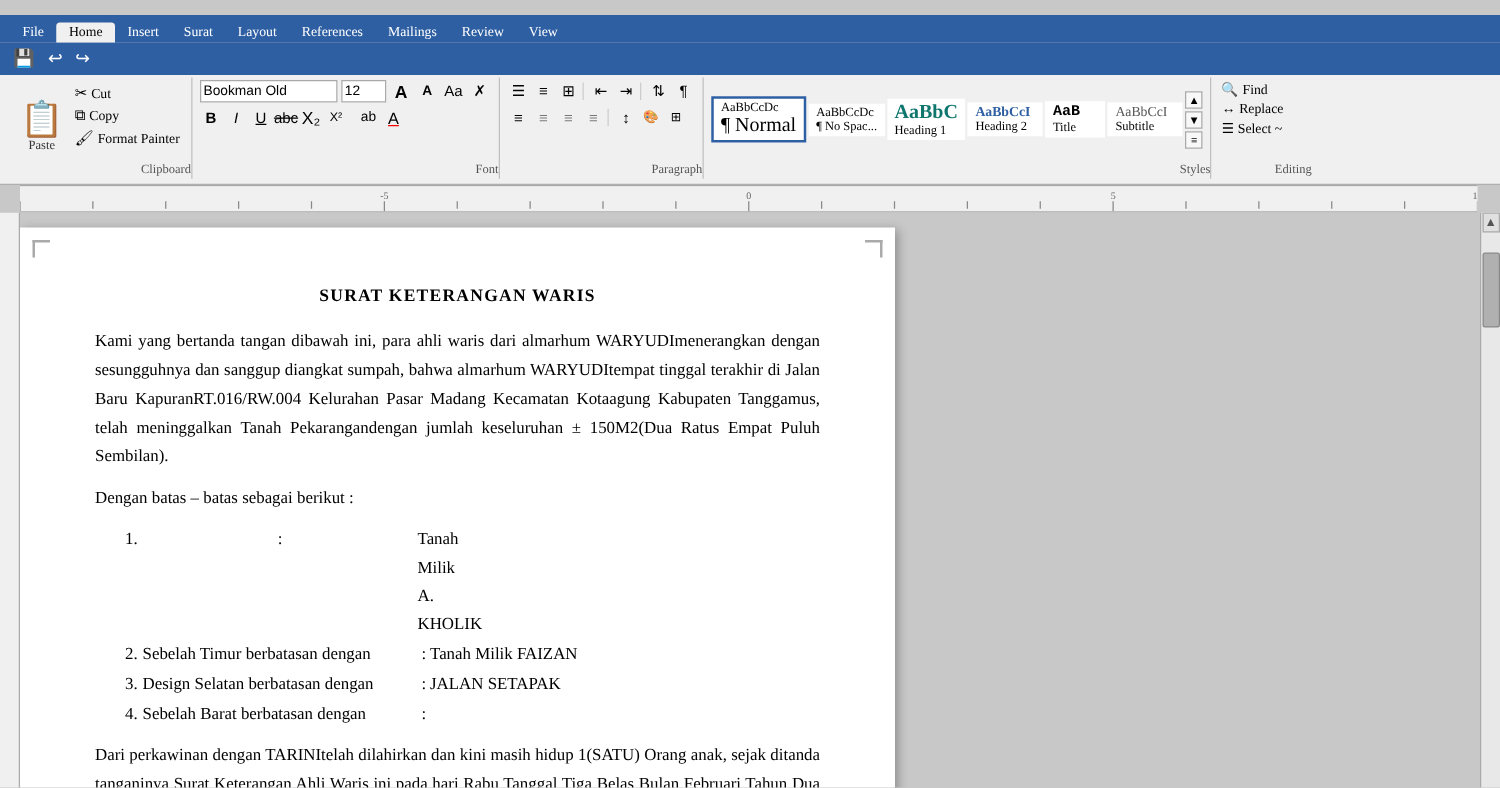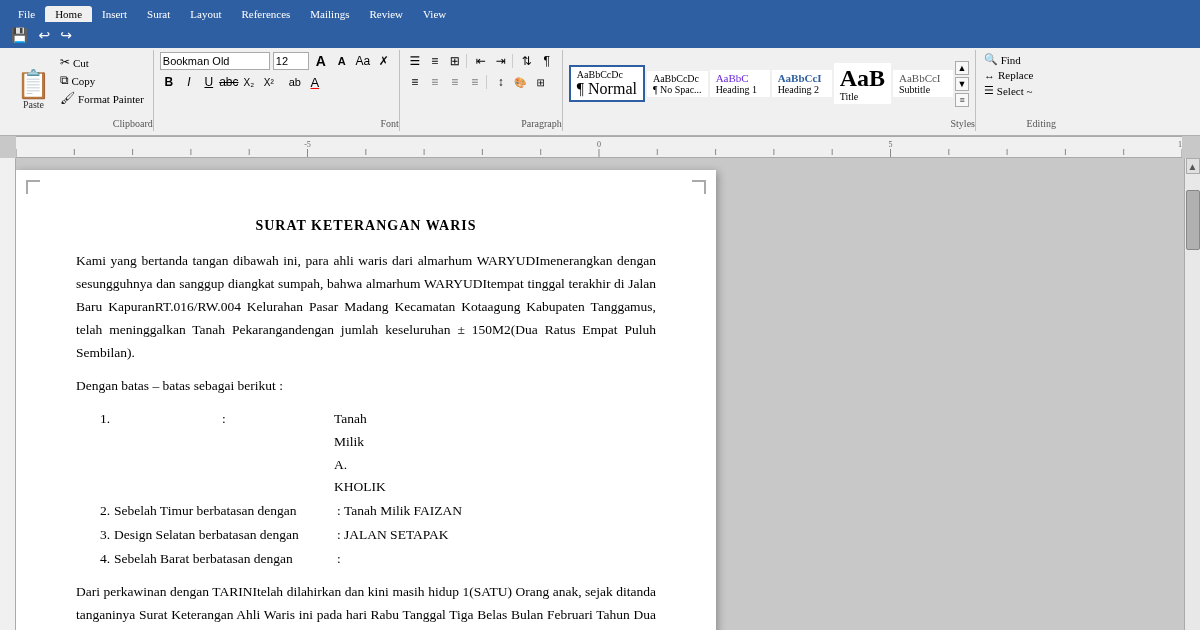--- a/index.html
+++ b/index.html
@@ -9,20 +9,21 @@
       width: 1200px;
       height: 630px;
       overflow: hidden;
       font-size: 13px;
     }
 
     
     .ribbon {
       background: #0f766e;
       width: 100%;
+      margin-top: 12px;
     }
     .ribbon-tabs {
       display: flex;
       background: #2e5fa3;
       padding: 0 8px;
       height: 22px;
       align-items: flex-end;
     }
     .ribbon-tab {
       color: #fff;
@@ -403,21 +404,21 @@
         <button class="icon-btn" style="font-size:14px; font-weight:bold;">A</button>
         <button class="icon-btn" style="font-size:11px; font-weight:bold;">A</button>
         <button class="icon-btn">Aa</button>
         <button class="icon-btn">✗</button>
       </div>
       <div class="font-group-bottom">
         <button class="icon-btn bold-btn">B</button>
         <button class="icon-btn italic-btn">I</button>
         <button class="icon-btn underline-btn">U</button>
         <button class="icon-btn" style="text-decoration:line-through;">abc</button>
-        <button class="icon-btn" style="font-size:10px;">X₂</button>
+        <button class="icon-btn" style="font-size:14px;">X₂</button>
         <button class="icon-btn" style="font-size:10px;">X²</button>
         <span style="width:4px;"></span>
         <button class="icon-btn" style="font-size:11px;">ab</button>
         <button class="icon-btn" style="font-size:13px; text-decoration:underline; text-decoration-color:red;">A</button>
       </div>
     </div>
     <div class="ribbon-group-label">Font</div>
   </div>
 
   <div class="ribbon-group" style="min-width:140px; align-items:flex-start;">
@@ -451,29 +452,29 @@
     <div class="styles-box">
       <div style="border:2px solid #2e5fa3; padding:2px 6px; font-size:11px; background:white; min-width:60px; cursor:pointer;">
         <div style="font-size:10px; font-weight:normal; color:#000;">AaBbCcDc</div>
         <div style="font-size:16px;">¶ Normal</div>
       </div>
       <div style="padding:2px 6px; font-size:11px; background:white; min-width:60px; cursor:pointer;">
         <div style="font-size:10px;">AaBbCcDc</div>
         <div style="font-size:10px;">¶ No Spac...</div>
       </div>
       <div style="padding:2px 6px; font-size:11px; background:white; min-width:60px; cursor:pointer;">
-        <div style="font-size:11px; font-weight:normal; color:#6d28d9;">AaBbC</div>
+        <div style="font-size:16px; font-weight:bold; color:#0f766e;">AaBbC</div>
         <div style="font-size:10px;">Heading 1</div>
       </div>
       <div style="padding:2px 6px; font-size:11px; background:white; min-width:60px; cursor:pointer;">
         <div style="font-size:11px; font-weight:bold; color:#2e5fa3;">AaBbCcI</div>
         <div style="font-size:10px;">Heading 2</div>
       </div>
       <div style="padding:2px 6px; font-size:11px; background:white; min-width:48px; cursor:pointer;">
-        <div style="font-size:24px; font-weight:bold; color:#000; line-height:1.1;">AaB</div>
+        <div style="font-size:12px; font-weight:bold; color:#000; line-height:1.1;font-family:Liberation Mono, monospace;">AaB</div>
         <div style="font-size:10px;">Title</div>
       </div>
       <div style="padding:2px 6px; font-size:11px; background:white; min-width:60px; cursor:pointer;">
         <div style="font-size:11px; color:#555;">AaBbCcI</div>
         <div style="font-size:10px;">Subtitle</div>
       </div>
       <div class="style-scroll">
         <div class="style-scroll-btn">▲</div>
         <div class="style-scroll-btn">▼</div>
         <div class="style-scroll-btn">≡</div>

